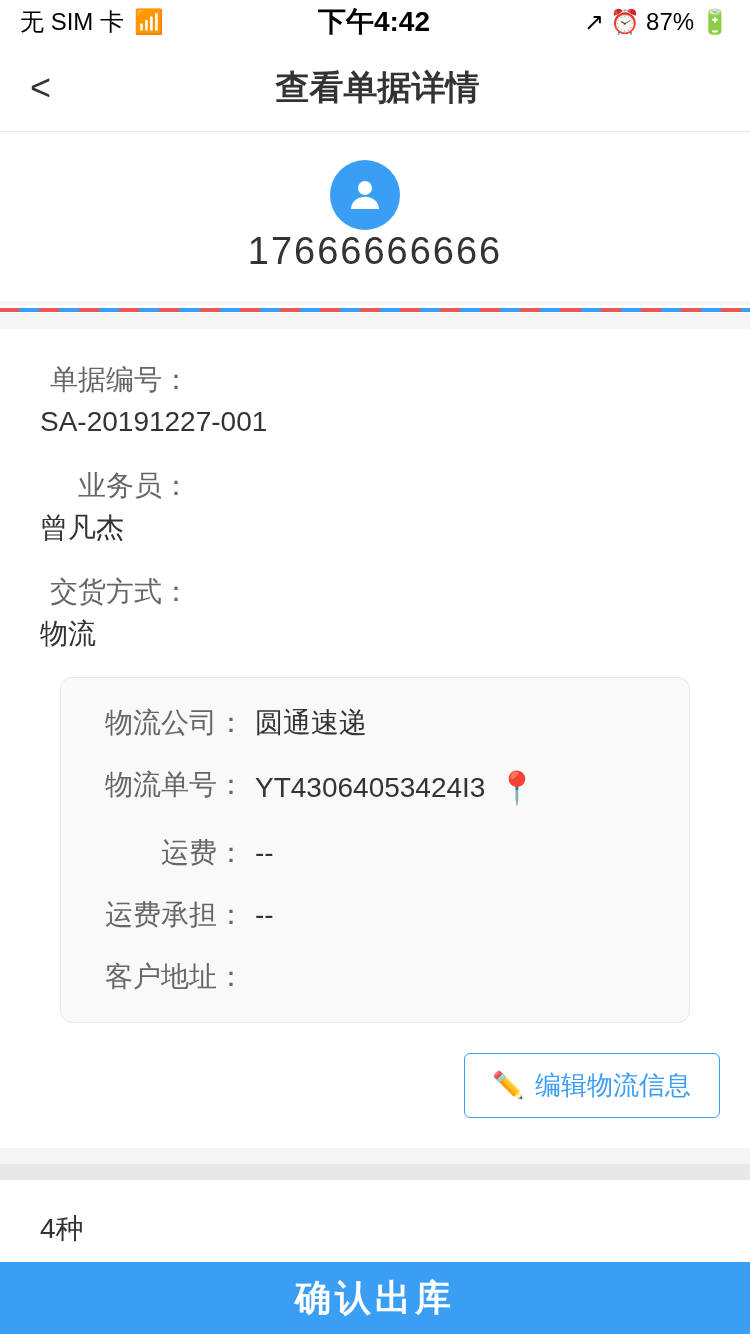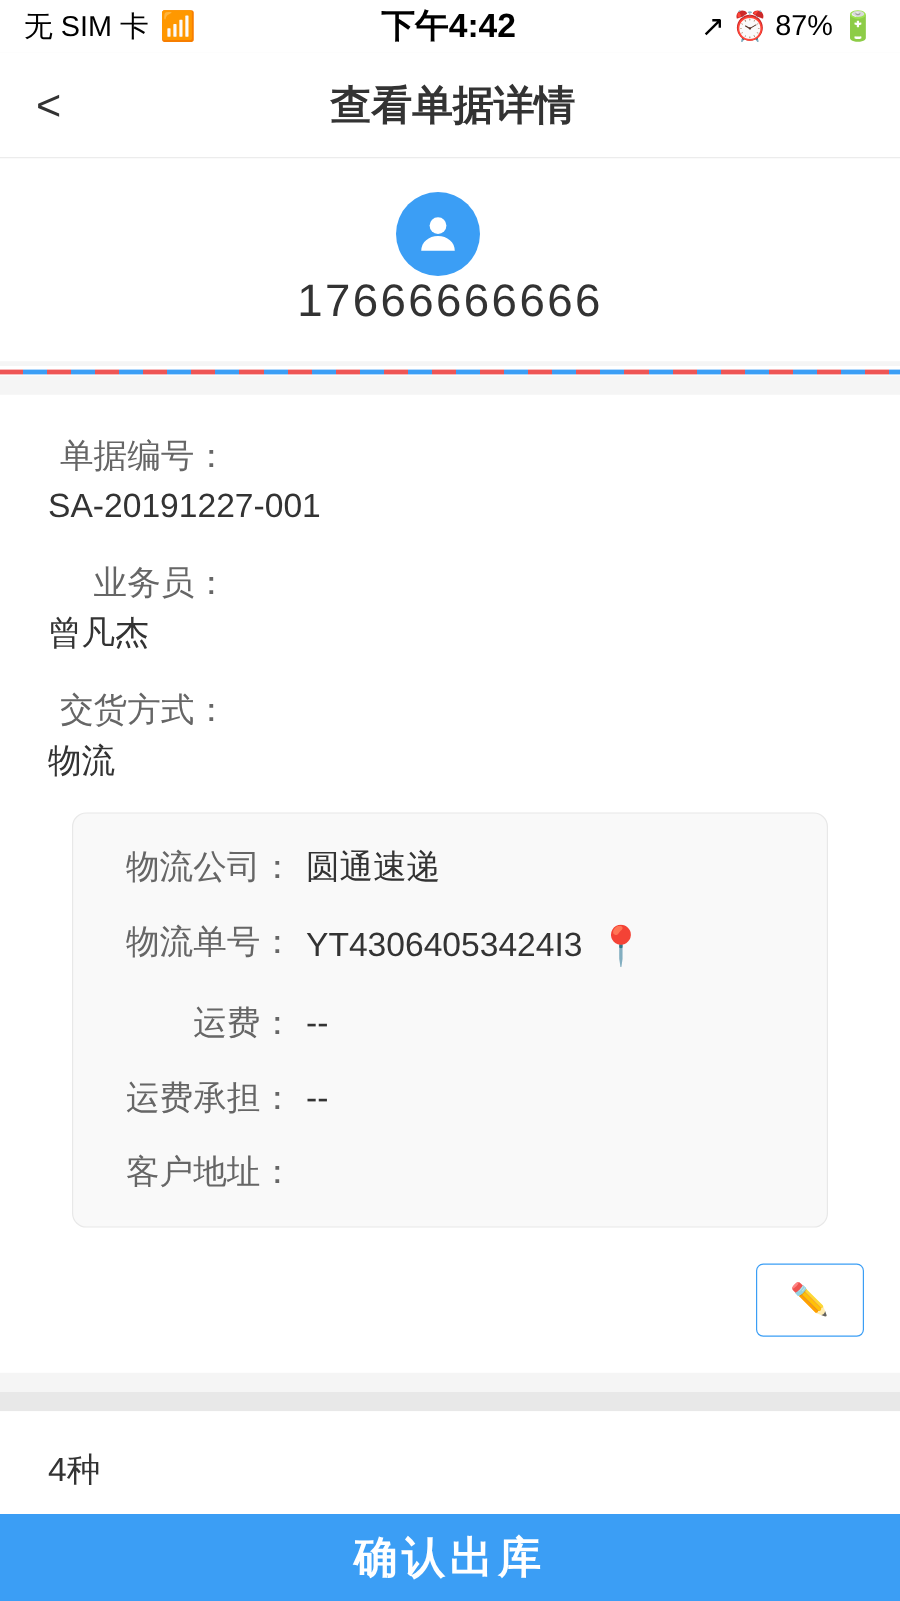--- a/index.html
+++ b/index.html
@@ -326,20 +326,21 @@
       <span class="logistics-value">--</span>
     </div>
     <div class="logistics-row">
       <span class="logistics-label">客户地址：</span>
     </div>
   </div>
 
   <div class="edit-btn-row" style="padding: 10px 0 0;">
     <button class="edit-btn">
       <span>✏️</span>
+      <span>编辑物流信息</span>
     </button>
   </div>
 </div>
 
 <div class="section-divider"></div>
 
 <div class="goods-section">
   <div class="goods-row">
     <span class="goods-value">4种</span>
   </div>

